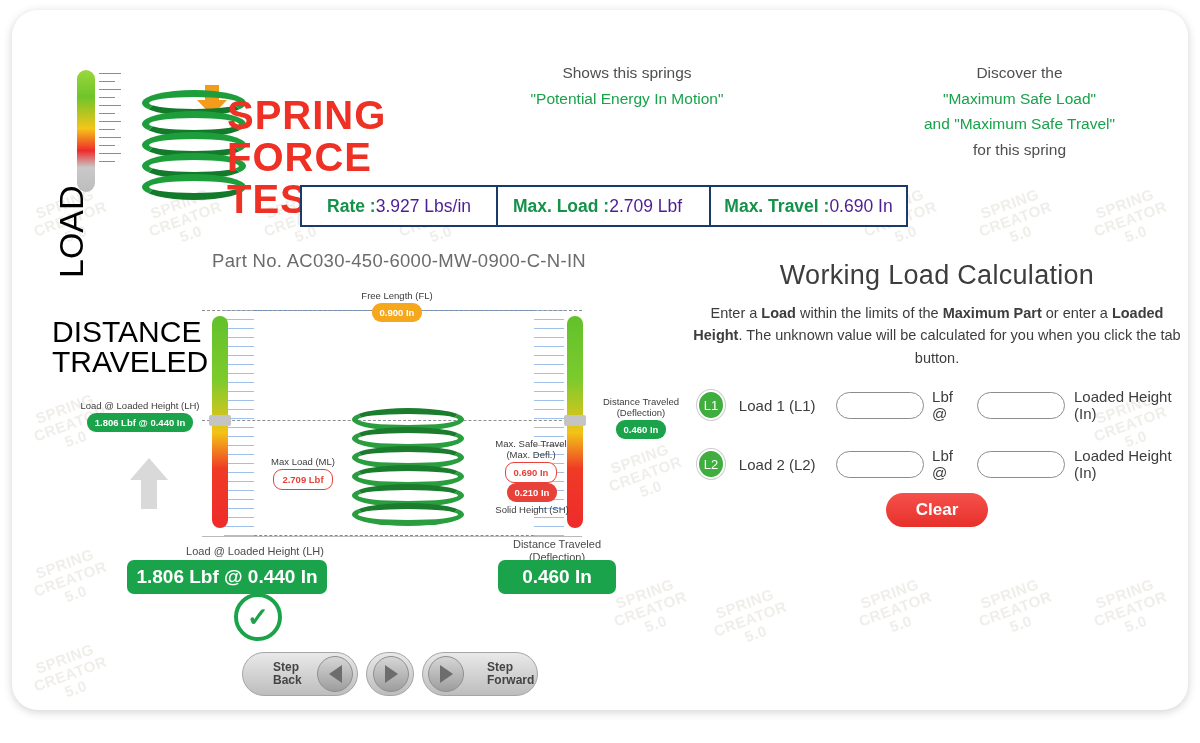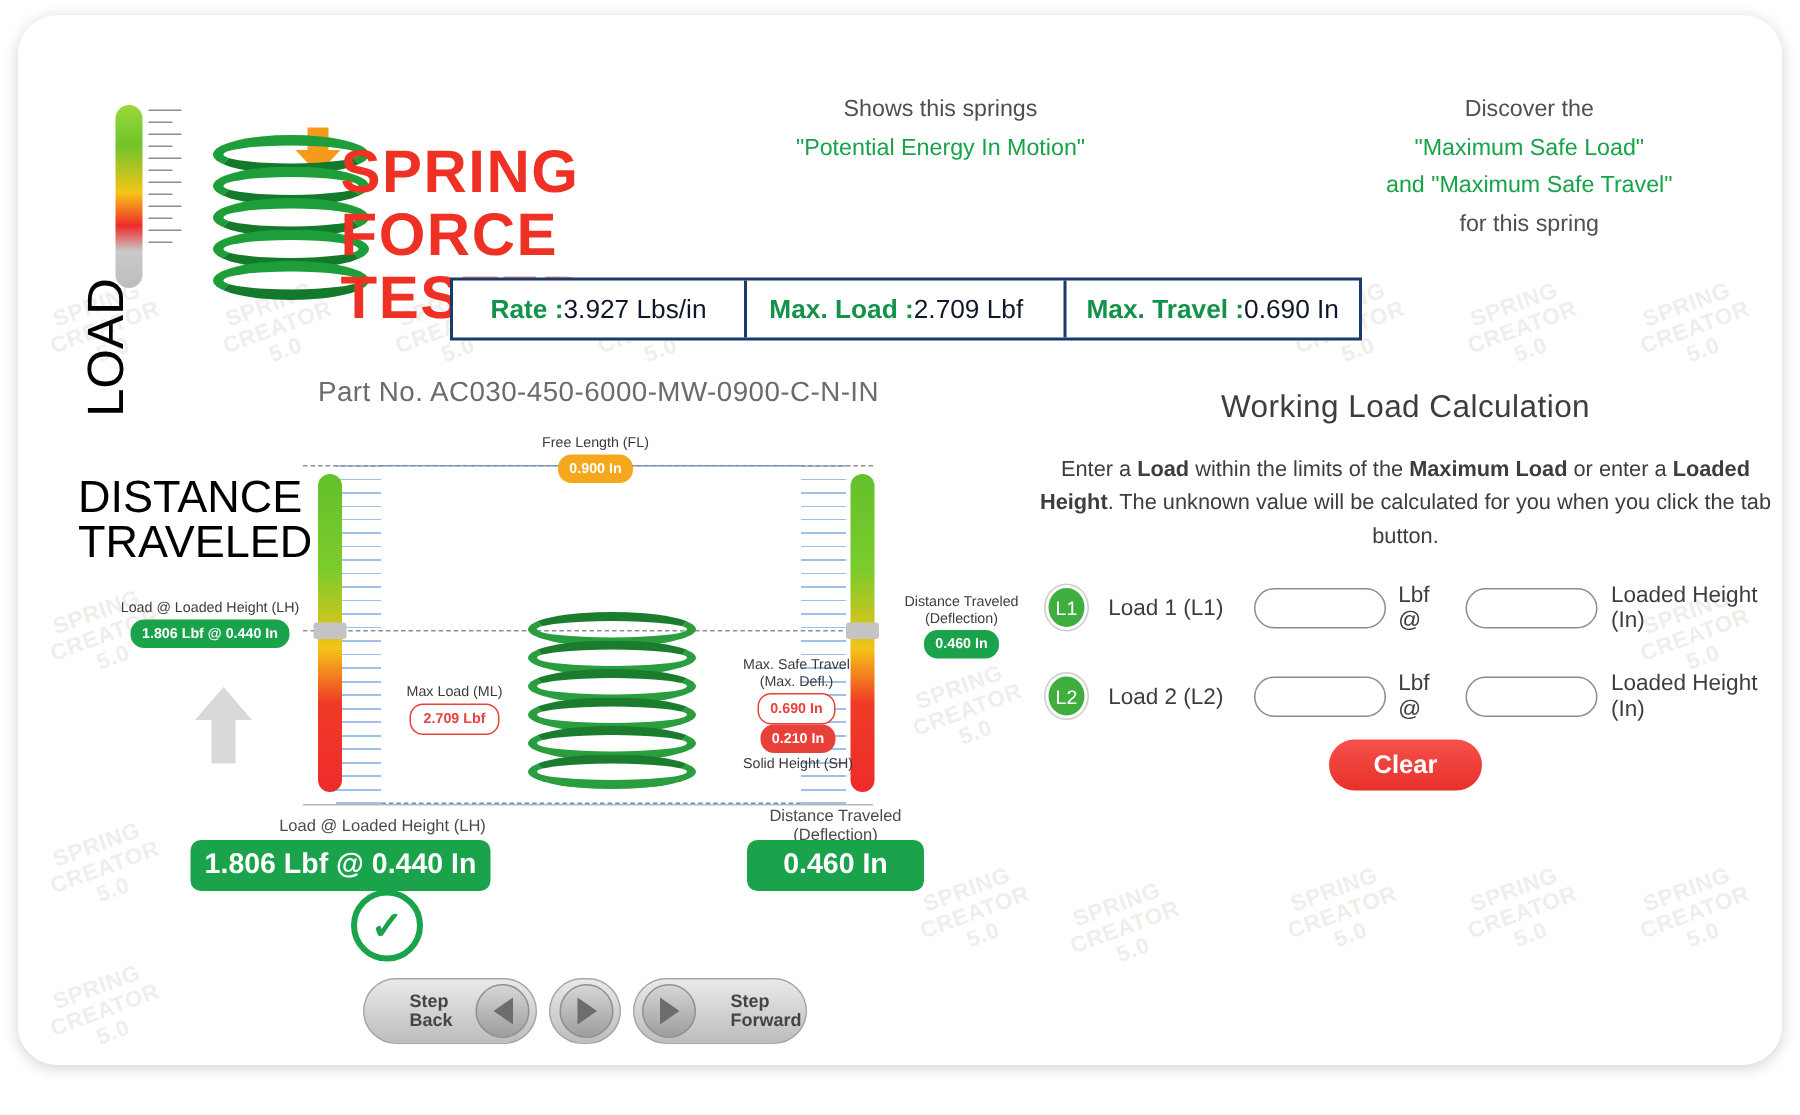--- a/index.html
+++ b/index.html
@@ -69,21 +69,21 @@
   .tagline-2 { left: 830px; top: 50px; width: 355px; }
 
   
   .results {
     position: absolute; left: 288px; top: 175px; width: 608px; height: 42px;
     border: 2px solid #1a3a6b; background: #ffffff; display: flex;
   }
   .res-cell { display: flex; align-items: center; justify-content: center; gap: 0; font-size: 17.5px; }
   .res-cell + .res-cell { border-left: 2px solid #1a3a6b; }
   .res-cell .lbl { color: #14924a; font-weight: bold; }
-  .res-cell .val { color: #0f172a; }
+  .res-cell .val { color: #4c1d95; }
   .res-1 { width: 198px; }
   .res-2 { width: 205px; }
   .res-3 { width: 201px; margin-left: 12px; }
 
   
   .part-no { position: absolute; left: 200px; top: 240px; font-size: 18.5px; color: #6b6b6b; letter-spacing: .3px; }
 
   
   .diagram { position: absolute; left: 40px; top: 268px; width: 660px; height: 320px; }
   .dash-box { position: absolute; left: 172px; top: 32px; width: 340px; height: 226px; border: 1px dashed #5b8fd6; }
@@ -149,21 +149,21 @@
     background: linear-gradient(to bottom, #d6d6d6, #9d9d9d); border: 1px solid #8f8f8f;
     display: flex; align-items: center; justify-content: center; }
   .circ .tri-l { width: 0; height: 0; border-top: 9px solid transparent; border-bottom: 9px solid transparent; border-right: 13px solid #6d6d6d; }
   .circ .tri-r { width: 0; height: 0; border-top: 9px solid transparent; border-bottom: 9px solid transparent; border-left: 13px solid #6d6d6d; }
   .c-back { left: 74px; top: 3px; }
   .c-fwd { left: 5px; top: 3px; }
   .c-mid { left: 6px; top: 3px; }
 
   
   .wl-title { position: absolute; left: 690px; top: 250px; width: 470px; text-align: center;
-    font-size: 21px; color: #3d3d3d; letter-spacing: .3px; }
+    font-size: 27px; color: #3d3d3d; letter-spacing: .3px; }
   .wl-desc { position: absolute; left: 680px; top: 292px; width: 490px; text-align: center;
     font-size: 14.5px; color: #3d3d3d; line-height: 1.55; }
   .load-row { position: absolute; left: 685px; height: 34px; display: flex; align-items: center; }
   .row1 { top: 378px; }
   .row2 { top: 437px; }
   .lbadge { width: 30px; height: 30px; border-radius: 50%; background: #3fae3f; color: #ffffff;
     display: flex; align-items: center; justify-content: center; font-size: 13px; font-weight: normal;
     border: 2px solid #ffffff; box-shadow: 0 0 0 1px #cdcdcd; }
   .row-label { font-size: 15px; color: #3d3d3d; margin-left: 14px; width: 106px; }
   .inp { width: 88px; height: 27px; border: 1px solid #8c8c8c; border-radius: 14px; background: #ffffff; font-size: 13px; padding: 0 10px; outline: none; }
@@ -396,21 +396,21 @@
           </div>
         <div style="margin-left:48px;">
           <div>Step</div>
           <div>Forward</div>
         </div>
       </div>
     </div>
 
     <div class="wl-title">Working Load Calculation</div>
     <div class="wl-desc">
-      <span>Enter a </span><b>Load</b><span> within the limits of the </span><b>Maximum Load</b><span> or enter a </span><b>Loaded Height</b><span>. The unknown value will be calculated for you when you click the tab button.</span>
+      <span>Enter a </span><b>Load</b><span> within the limits of the </span><b>Maximum Part</b><span> or enter a </span><b>Loaded Height</b><span>. The unknown value will be calculated for you when you click the tab button.</span>
     </div>
 
     <div class="load-row row1">
       <div class="lbadge">L1</div>
       <div class="row-label">Load 1 (L1)</div>
       <input class="inp" type="text" value="" style="">
       <span class="unit">Lbf @</span>
       <input class="inp" type="text" value="" style="">
       <span class="unit2">Loaded Height (In)</span>
     </div>

